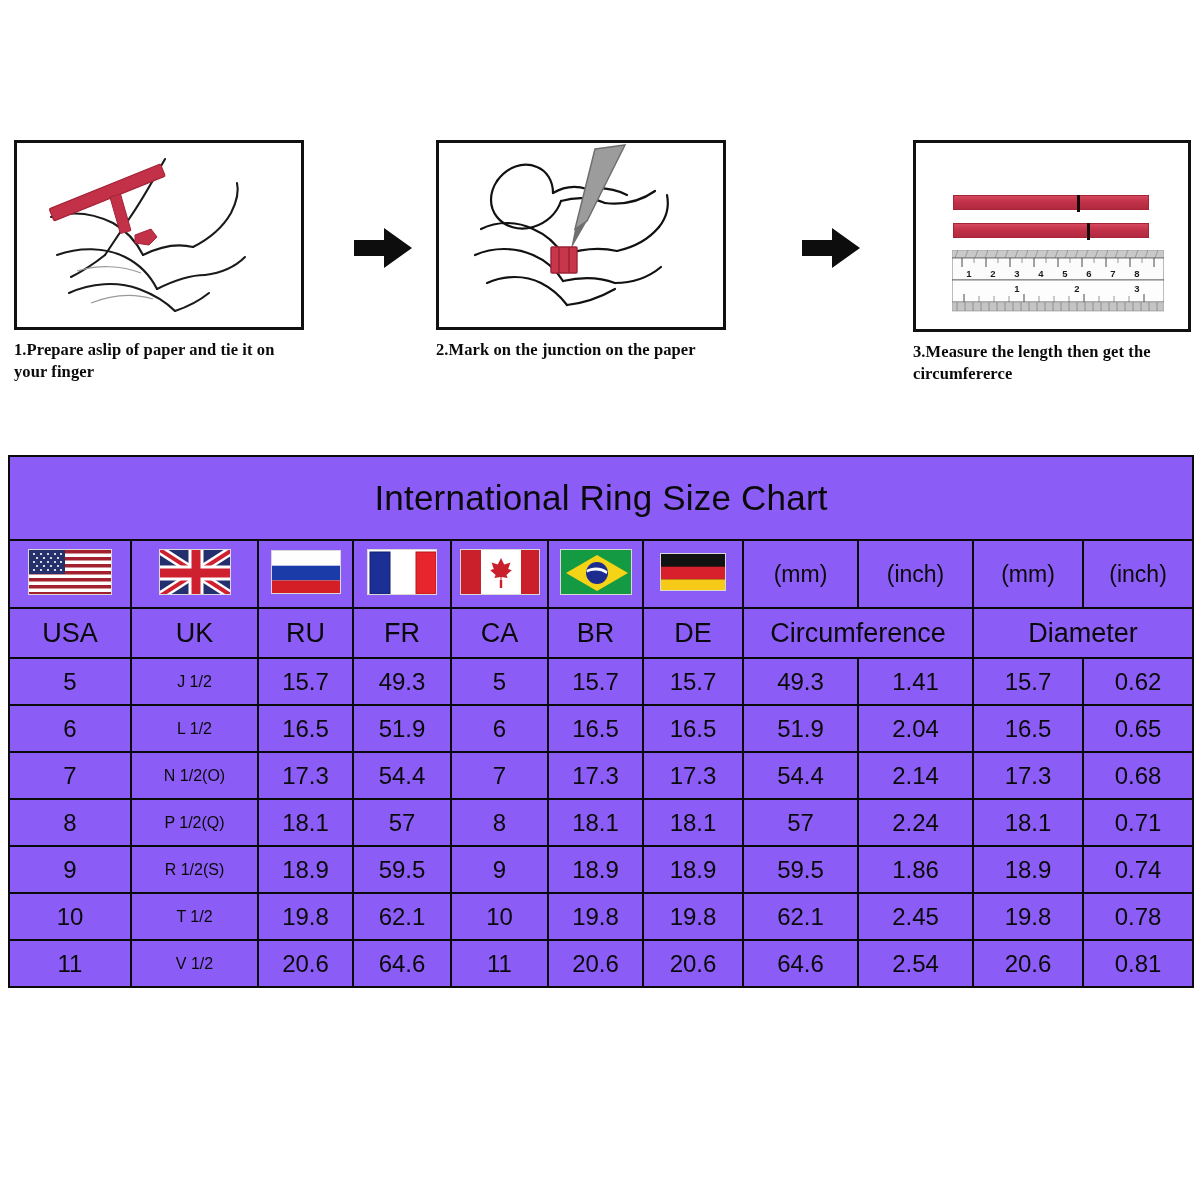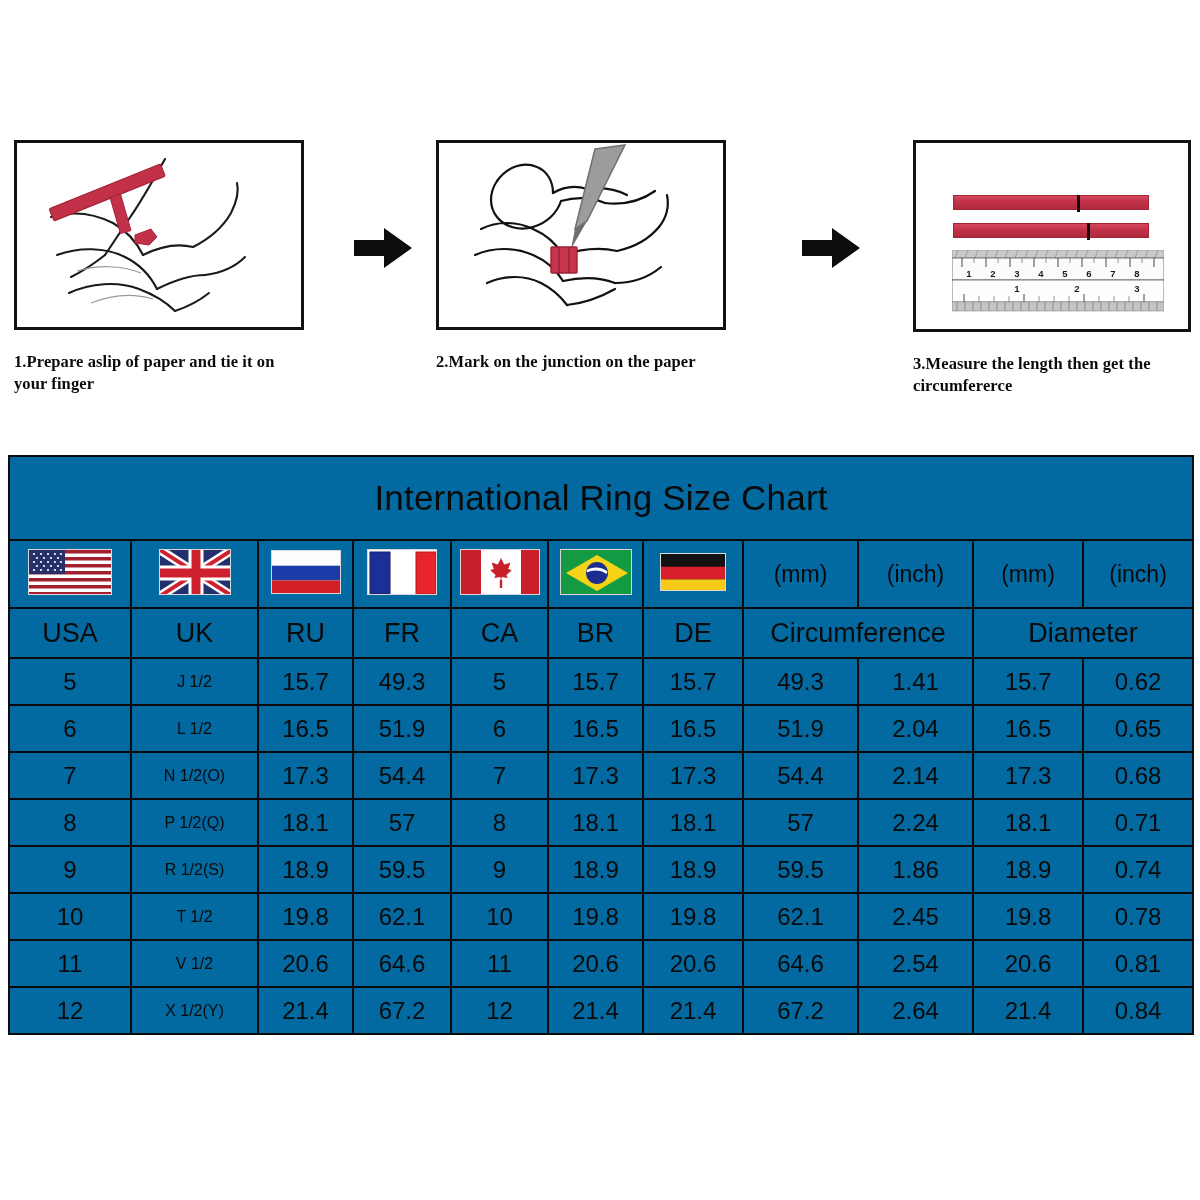--- a/index.html
+++ b/index.html
@@ -21,21 +21,21 @@
   .panel {
     position: relative;
     height: 190px;
     border: 3px solid #111;
     background: #fff;
     overflow: hidden;
   }
   .step-3 .panel { height: 192px; }
 
   .caption {
-    margin-top: 21px;
+    margin-top: 9px;
     font-family: "Liberation Serif", serif;
     font-size: 16.5px;
     font-weight: 700;
     color: #0b0b0b;
     line-height: 1.32;
     letter-spacing: .1px;
   }
 
   
   .arrow { position: absolute; top: 86px; width: 62px; height: 44px; }
@@ -49,21 +49,21 @@
     border: 1px solid #a52438;
   }
   .strip-a { left: 37px; top: 52px;  width: 196px; }
   .strip-b { left: 37px; top: 80px;  width: 196px; }
   .strip-mark { position: absolute; width: 3px; height: 17px; background: #15090c; top: -1px; }
 
   .ruler { position: absolute; left: 36px; top: 107px; width: 212px; height: 65px; }
 
   
   .chart-wrap { position: absolute; left: 8px; top: 455px; width: 1184px; }
-  table.chart { width: 100%; border-collapse: collapse; table-layout: fixed; background:#0369a1; }
+  table.chart { width: 100%; border-collapse: collapse; table-layout: fixed; background:#8b5cf6; }
   table.chart td, table.chart th {
     border: 2px solid #0a0a0a;
     text-align: center;
     vertical-align: middle;
     color: #0a0a0a;
     font-weight: 400;
     padding: 0;
   }
   .title-cell {
     height: 84px;
@@ -554,30 +554,17 @@
             <td class="data-cell">20.6</td>
             <td class="data-cell">64.6</td>
             <td class="data-cell">11</td>
             <td class="data-cell">20.6</td>
             <td class="data-cell">20.6</td>
             <td class="data-cell">64.6</td>
             <td class="data-cell">2.54</td>
             <td class="data-cell">20.6</td>
             <td class="data-cell">0.81</td>
           </tr>
-          <tr>
-            <td class="data-cell">12</td>
-            <td class="data-cell uk-cell">X 1/2(Y)</td>
-            <td class="data-cell">21.4</td>
-            <td class="data-cell">67.2</td>
-            <td class="data-cell">12</td>
-            <td class="data-cell">21.4</td>
-            <td class="data-cell">21.4</td>
-            <td class="data-cell">67.2</td>
-            <td class="data-cell">2.64</td>
-            <td class="data-cell">21.4</td>
-            <td class="data-cell">0.84</td>
-          </tr>
         </tbody>
     </table>
   </div>
 
 </div>
 
 </body></html>

